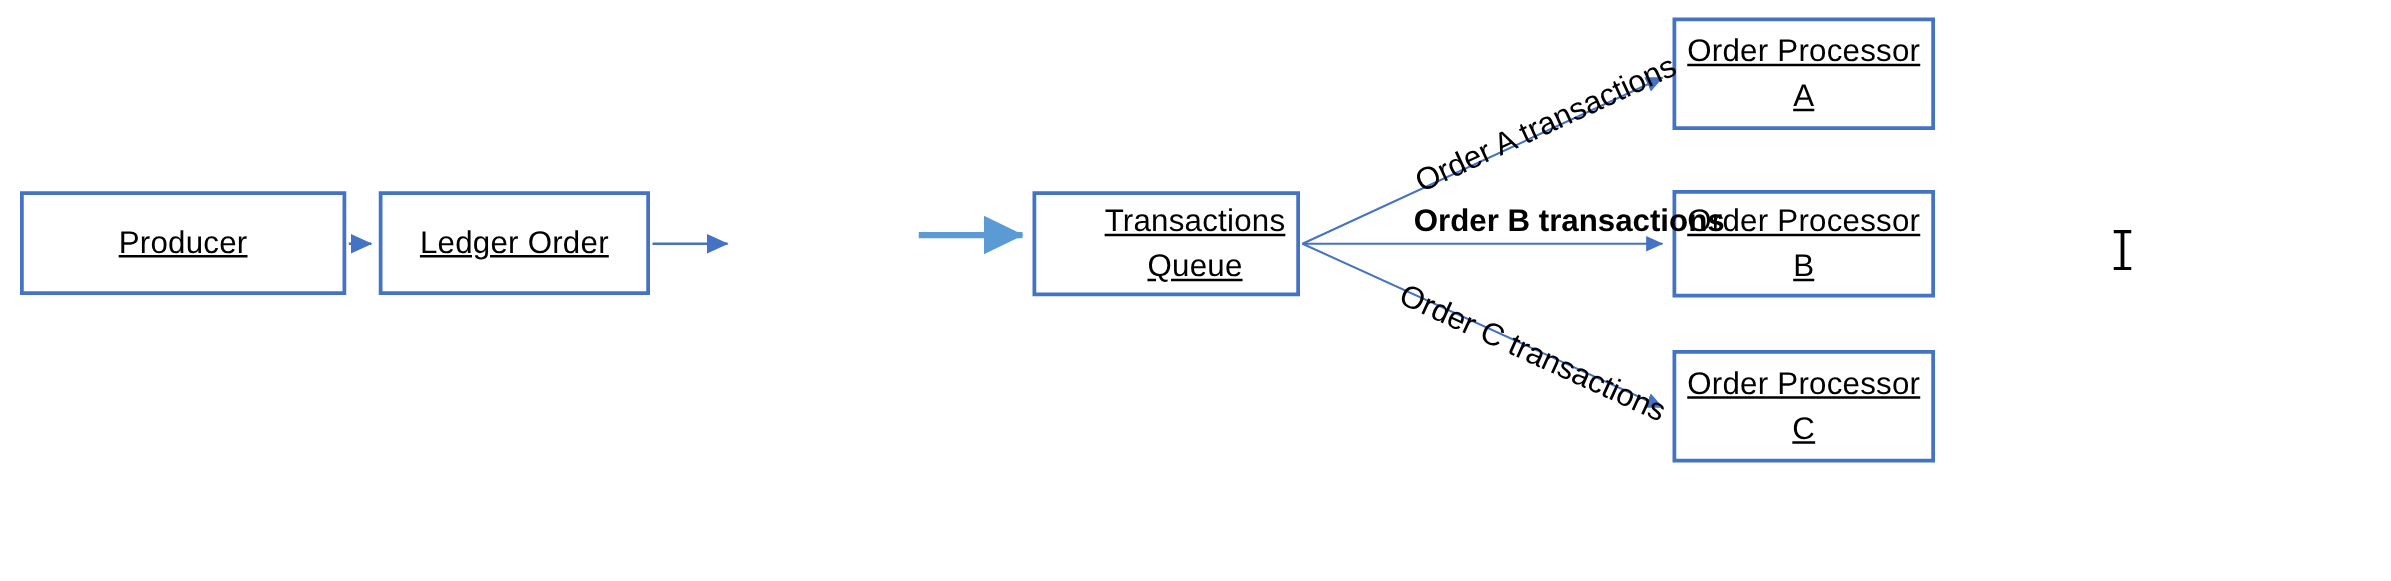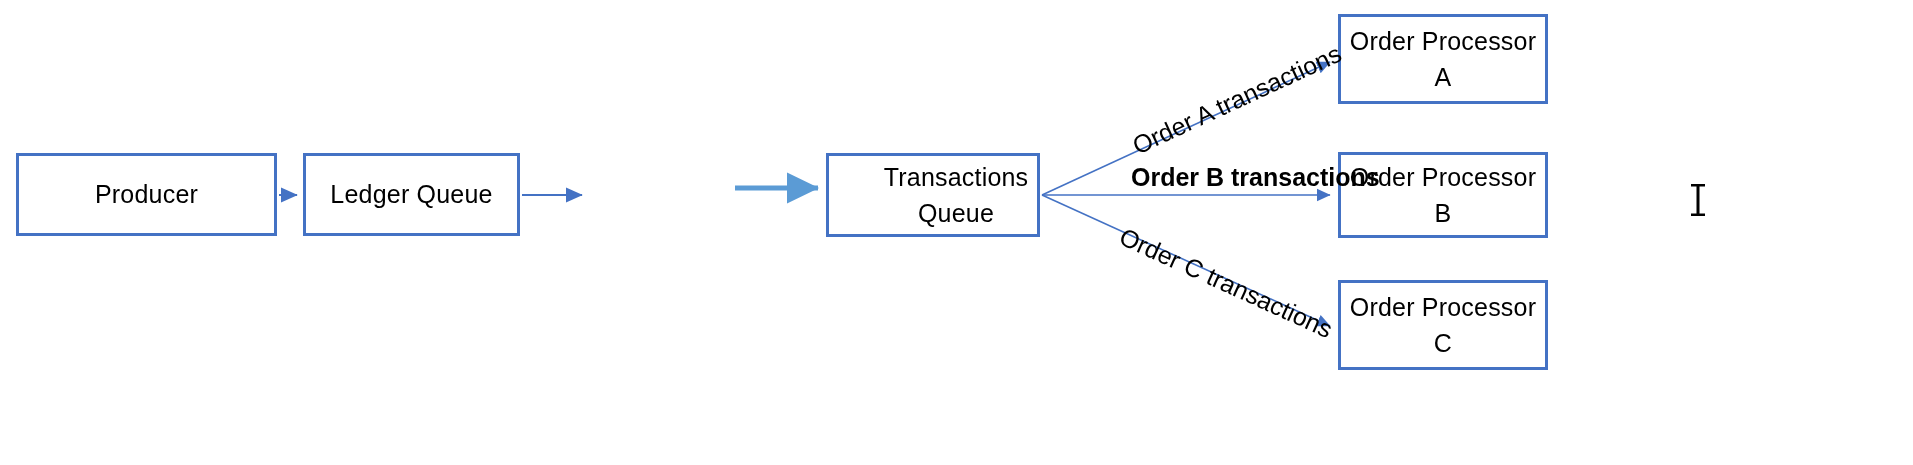--- a/index.html
+++ b/index.html
@@ -27,20 +27,21 @@
   }
   .node {
     position: absolute;
     box-sizing: border-box;
     background: #ffffff;
     border: 3px solid #4472C4;
     display: flex;
     align-items: center;
     justify-content: center;
     text-align: center;
+    text-decoration: underline;
   }
   .node .node-label {
     color: #000000;
     font-size: 25px;
     line-height: 1.45;
     letter-spacing: 0.2px;
     white-space: pre-line;
     font-family: "Liberation Sans", sans-serif;
   }
   .edge-label {
@@ -84,21 +85,21 @@
     <line x1="1042" y1="195" x2="1330" y2="195" stroke="#4472C4" stroke-width="1.6" marker-end="url(#arrowThin)"></line>
 
     <line x1="1042" y1="195" x2="1330" y2="326" stroke="#4472C4" stroke-width="1.6" marker-end="url(#arrowThin)"></line>
   </svg>
 
   <div class="node" style="left:16px; top:153px; width:261px; height:83px;">
     <span class="node-label">Producer</span>
   </div>
 
   <div class="node" style="left:303px; top:153px; width:217px; height:83px;">
-    <span class="node-label">Ledger Queue</span>
+    <span class="node-label">Ledger Order</span>
   </div>
 
 
   <div class="node" style="left:826px; top:153px; width:214px; height:84px;padding-left:46px;">
     <span class="node-label">Transactions
 Queue</span>
   </div>
 
   <div class="node" style="left:1338px; top:14px; width:210px; height:90px;">
     <span class="node-label">Order  Processor

